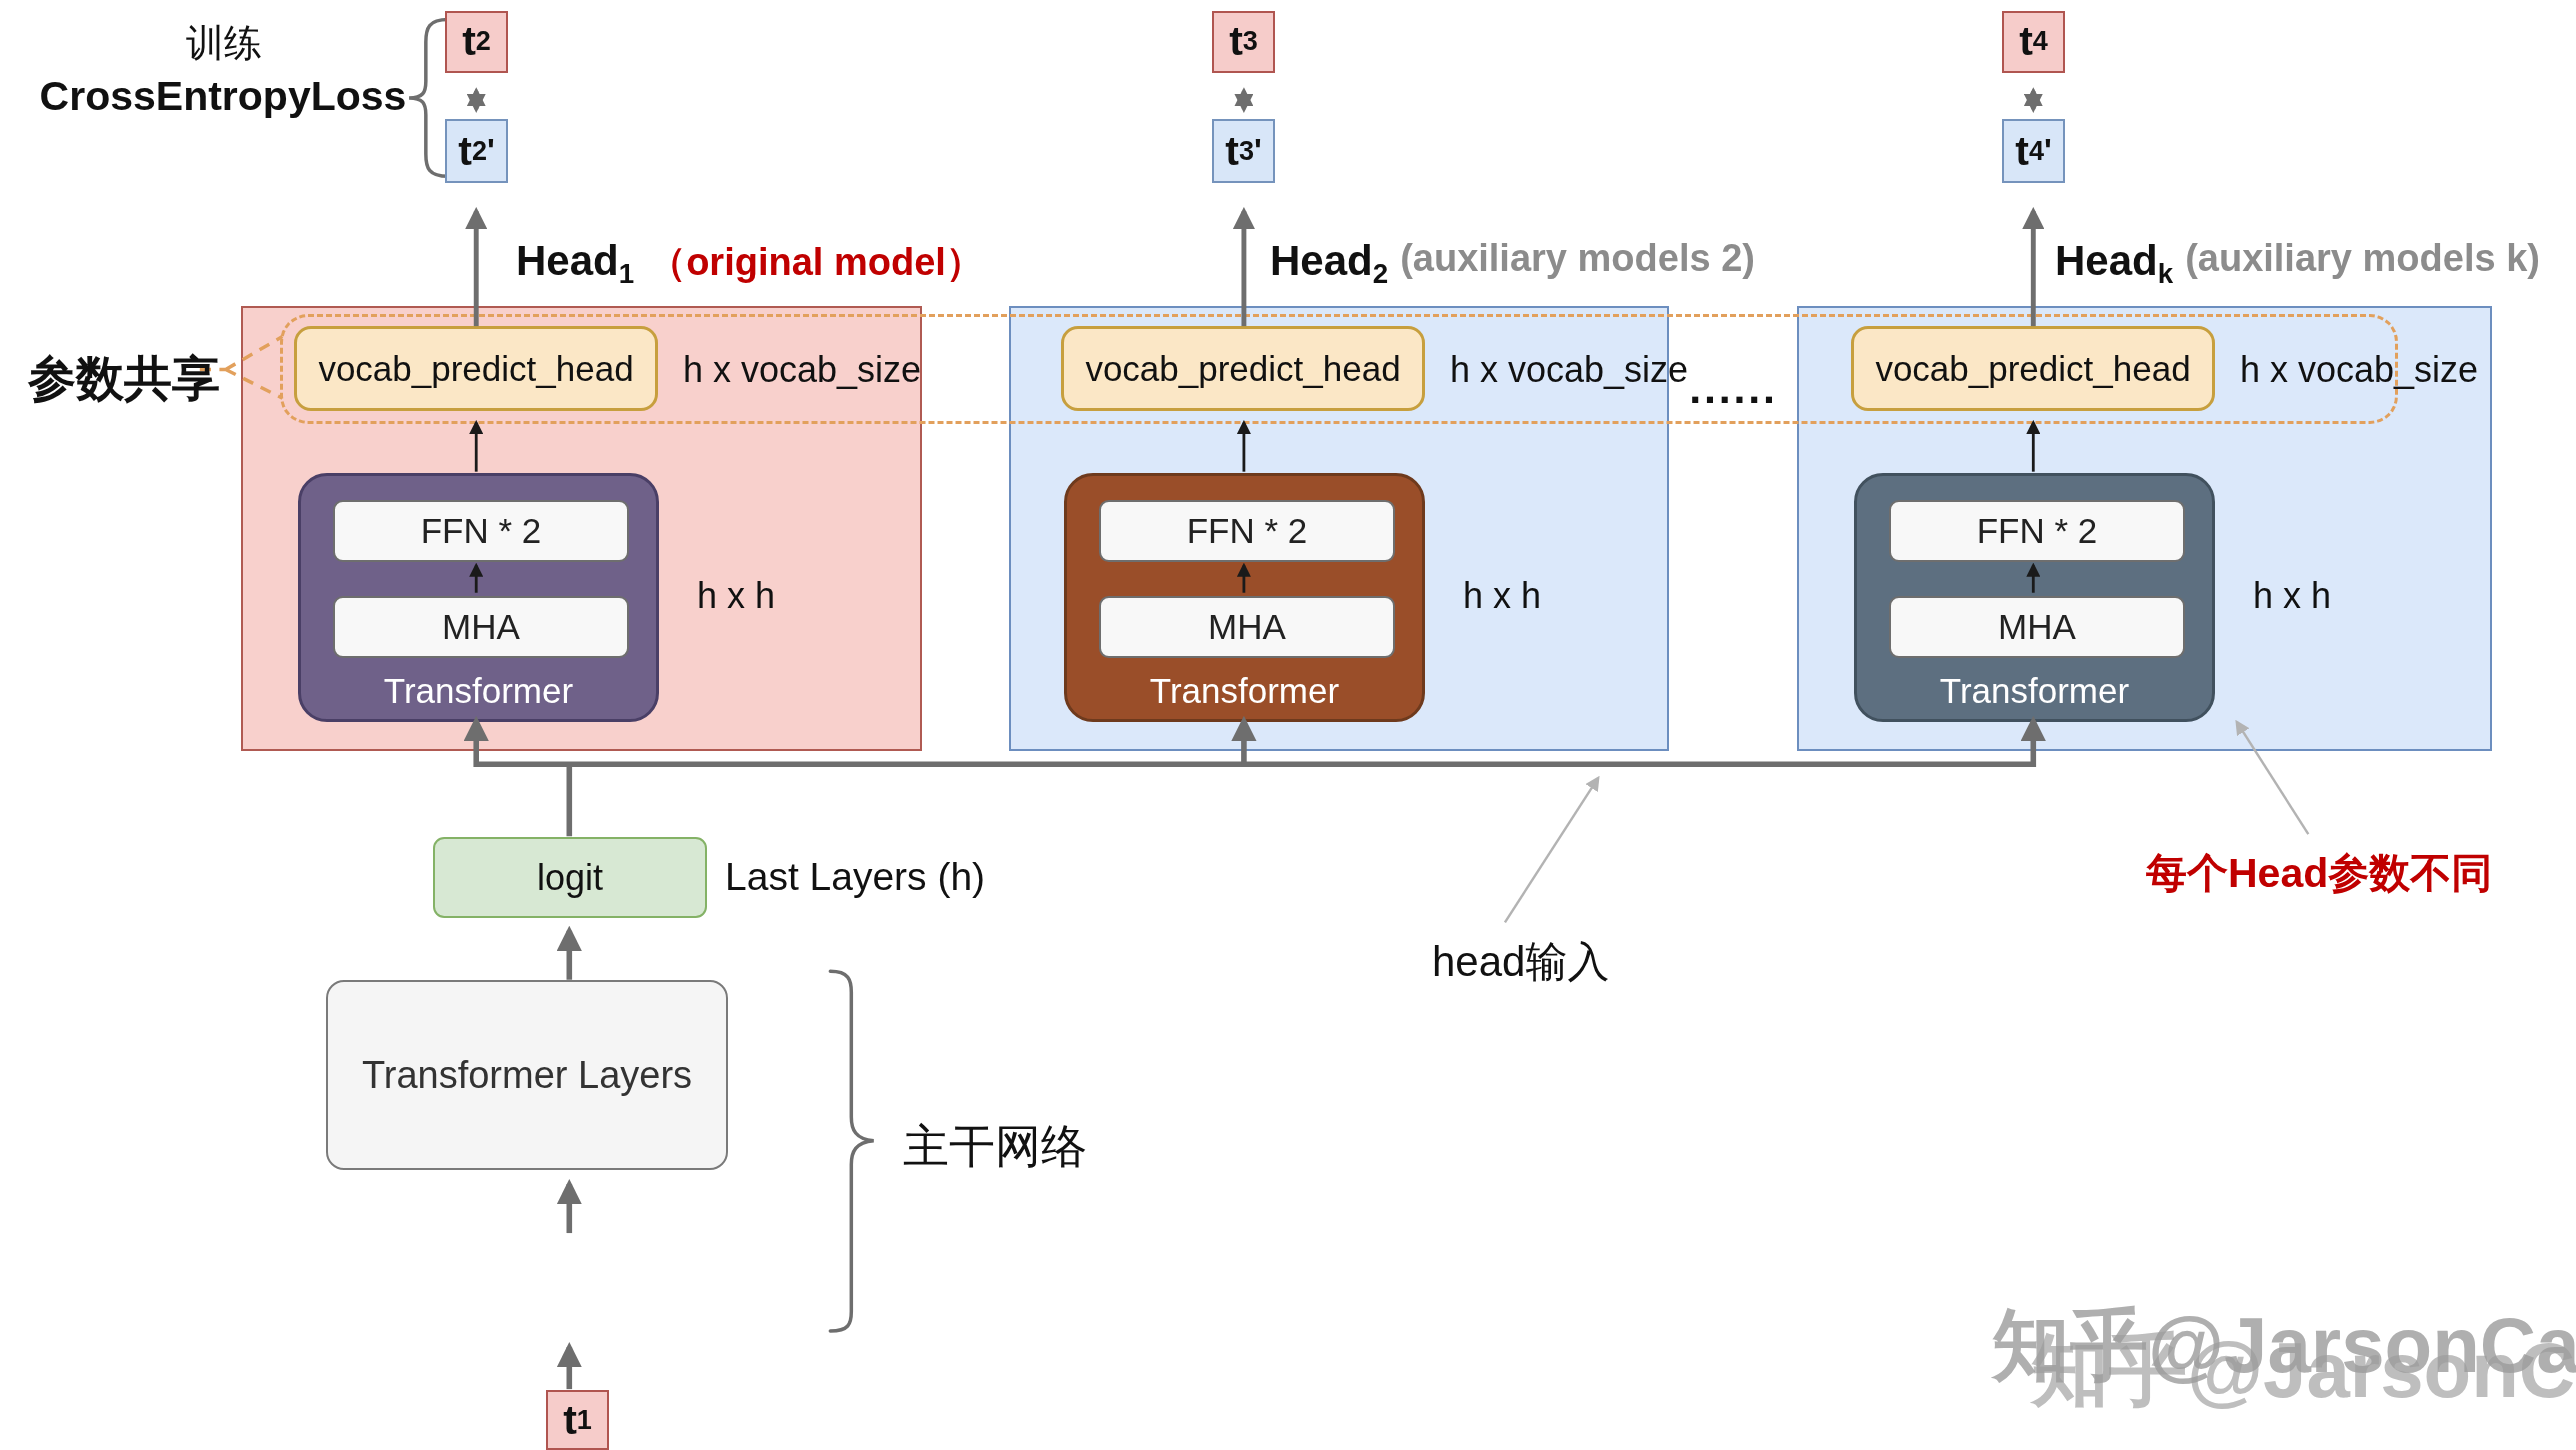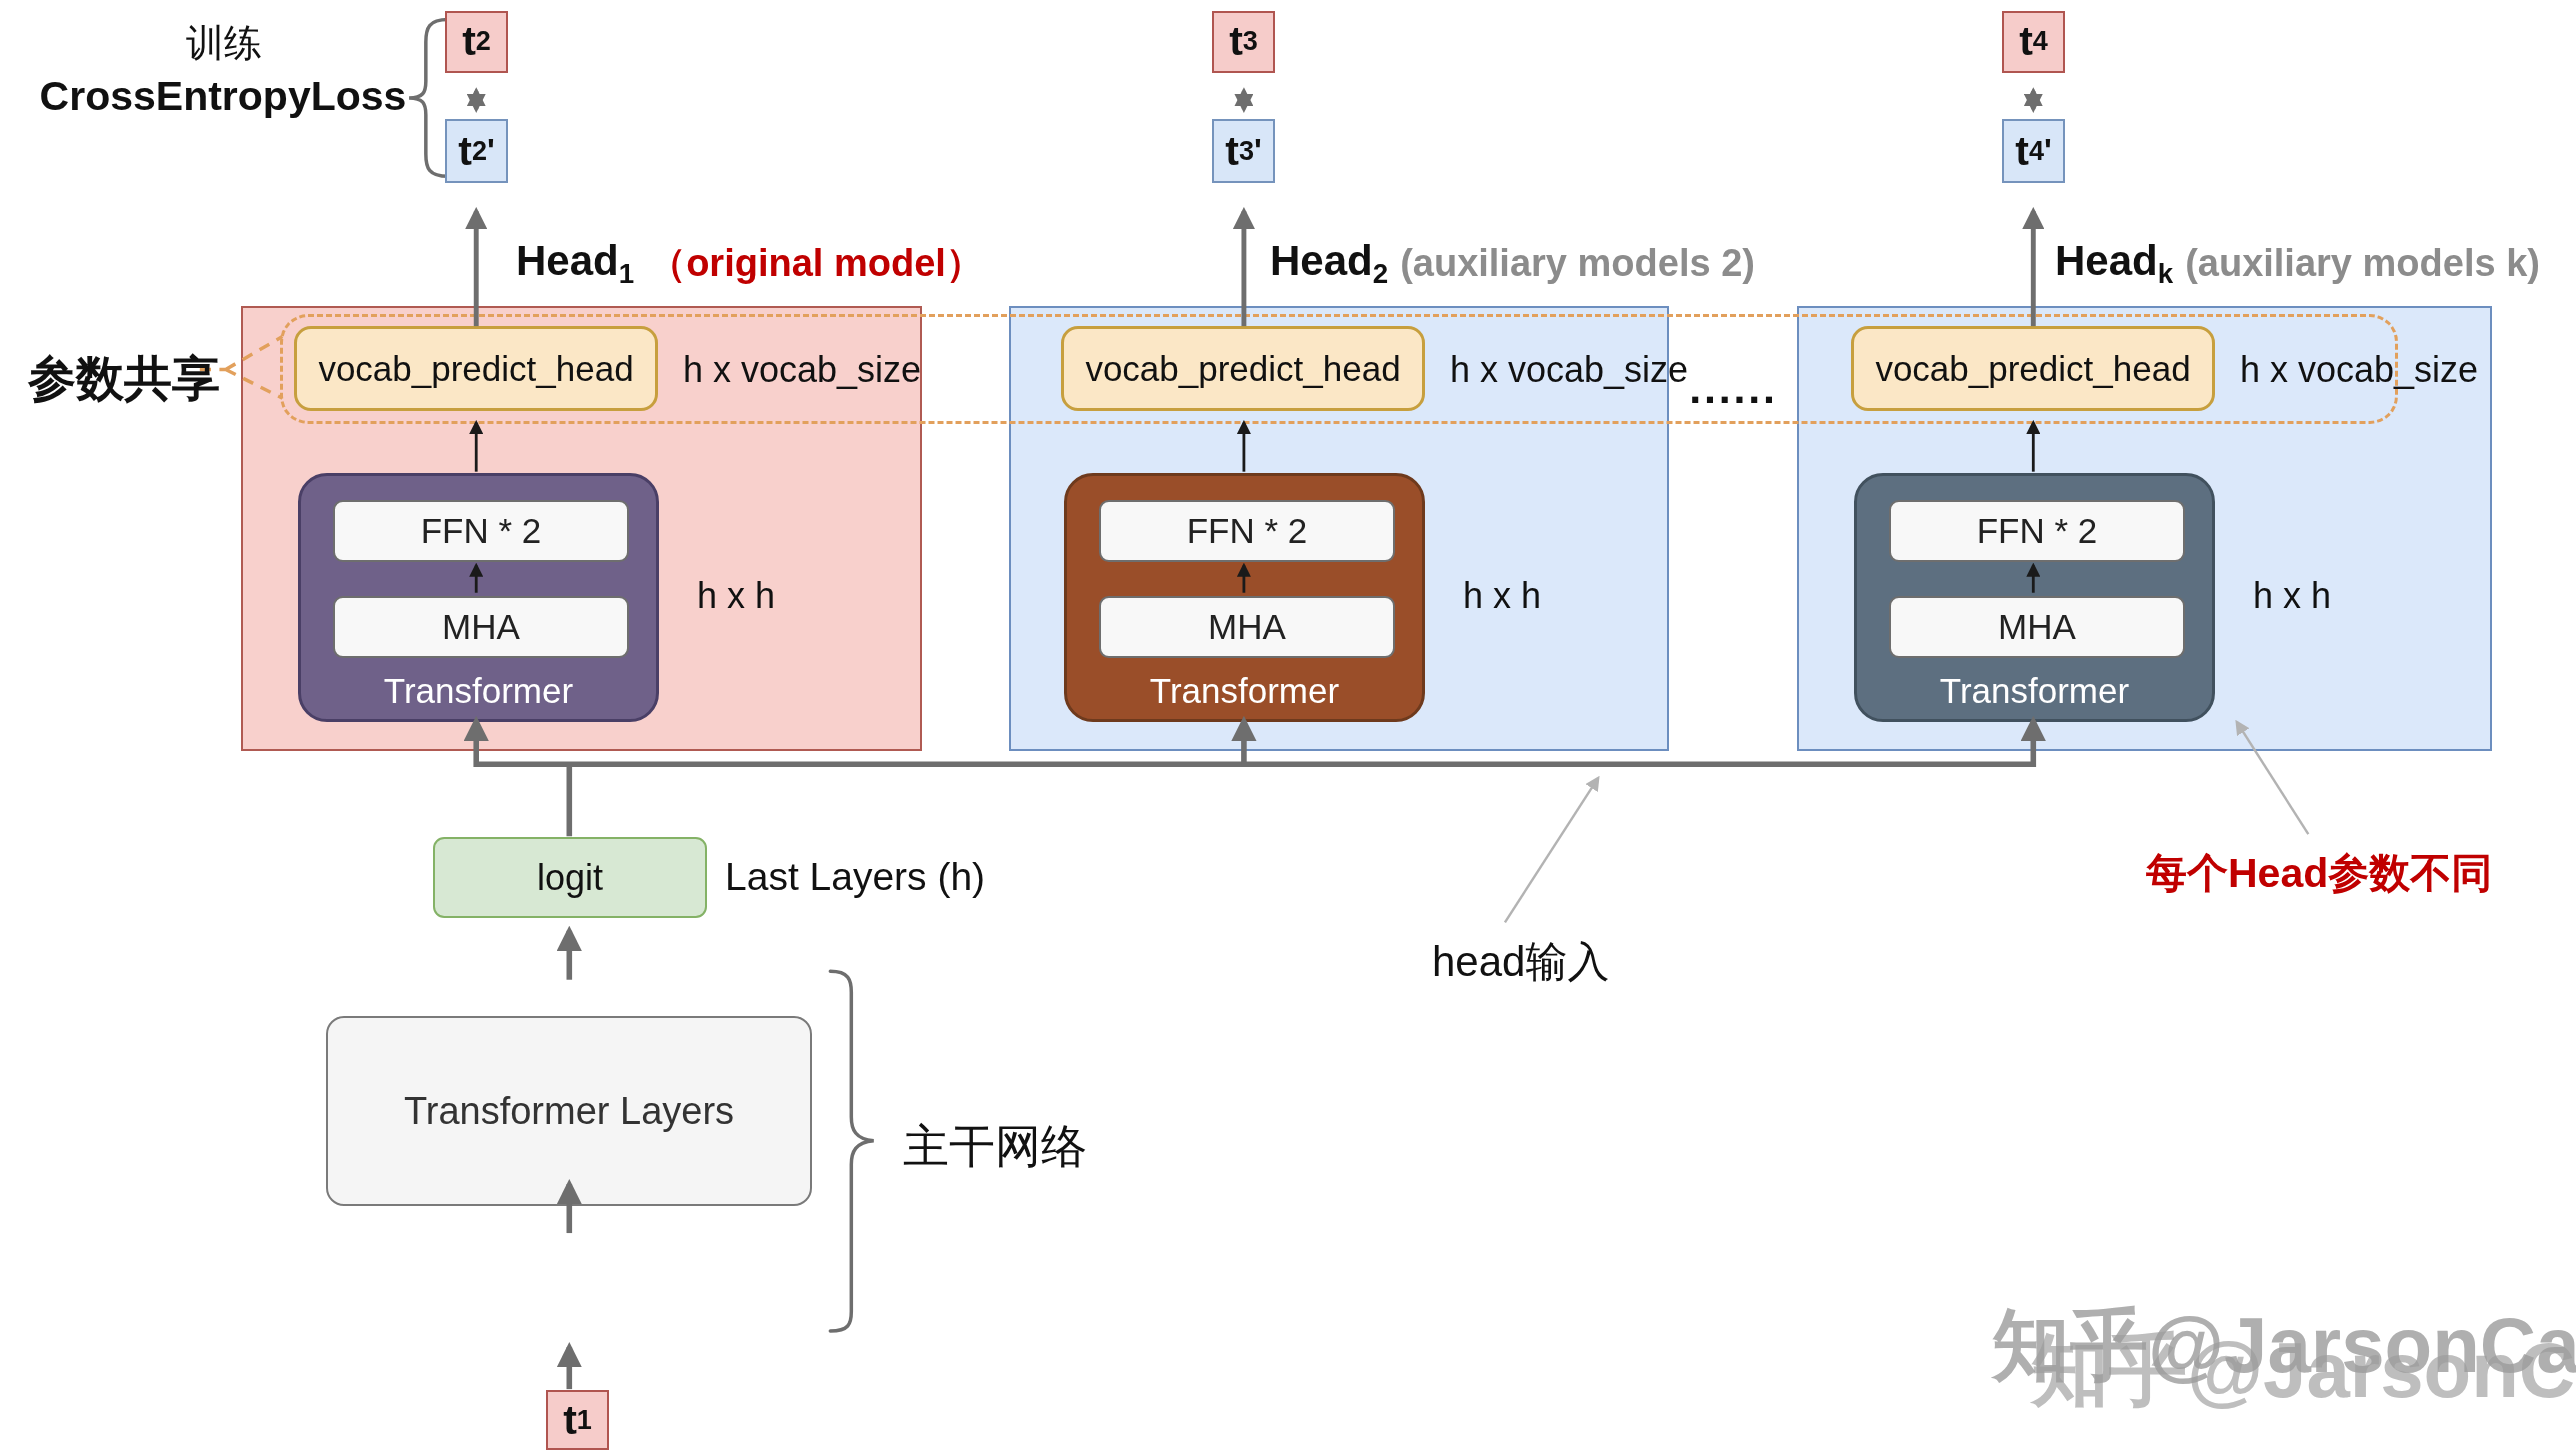--- a/index.html
+++ b/index.html
@@ -45,35 +45,35 @@
   .inner.ffn{top:24px;} .inner.mha{top:120px;}
   .block-label{position:absolute;left:0;right:0;bottom:8.4px;text-align:center;color:#fff;font-size:35px;}
   .hh-label{position:absolute;top:575px;font-size:36px;z-index:4;white-space:nowrap;}
   
   .tok{position:absolute;width:63px;height:62px;box-sizing:border-box;border:2.8px solid;font-weight:bold;font-size:41px;z-index:5;}
   .tok.pink{background:var(--token-pink);border-color:var(--token-pink-border);}
   .tok.blue{background:var(--token-blue);border-color:var(--token-blue-border);}
   .sub{font-size:0.66em;vertical-align:-0.28em;}
   .prime{vertical-align:0.25em;font-size:0.8em;}
   
-  .head-row{position:absolute;top:237px;display:flex;align-items:center;white-space:nowrap;z-index:5;}
+  .head-row{position:absolute;top:237px;display:flex;align-items:flex-start;white-space:nowrap;z-index:5;}
   .head-name{font-weight:bold;font-size:42px;color:#111;}
   .head-note{font-size:38px;font-weight:bold;margin-left:14px;}
   .note-red{color:var(--red);}
   .note-gray{color:var(--gray-text);margin-left:12px;}
   
   .txt{position:absolute;white-space:nowrap;z-index:5;}
   .train-label{font-size:38px;}
   .loss-label{font-size:41px;font-weight:bold;}
   .param-share{font-size:48px;font-weight:bold;}
   .dots-sep{font-size:43px;font-weight:bold;letter-spacing:2.8px;z-index:4;}
   .logit-box{position:absolute;left:433px;top:837px;width:274px;height:81px;box-sizing:border-box;z-index:4;
     background:var(--logit-fill);border:2.8px solid var(--logit-border);border-radius:11.2px;font-size:36px;}
-  .gray-box{position:absolute;left:326px;width:486px;box-sizing:border-box;z-index:4;
-    background:var(--box-gray);border:2.8px solid var(--box-gray-border);border-radius:18px;font-size:38px;color:#333;margin-top:36px;}
+  .gray-box{position:absolute;left:326px;width:402px;box-sizing:border-box;z-index:4;
+    background:var(--box-gray);border:2.8px solid var(--box-gray-border);border-radius:18px;font-size:38px;color:#333;}
   .tl-box{top:980px;height:190px;}
   .emb-box{top:1233px;height:100px;}
   .last-hidden{font-size:39px;}
   .backbone-label{font-size:46px;}
   .head-input{font-size:42px;}
   .per-head-note{font-size:41px;font-weight:600;color:var(--red);}
   
   .watermark{position:absolute;left:1992px;top:1294px;width:665px;height:147px;z-index:6;pointer-events:none;}
   .watermark span{position:absolute;font-size:78px;font-weight:600;color:var(--watermark-gray);white-space:nowrap;}
   .wm1{left:0;top:0;opacity:0.8;}

